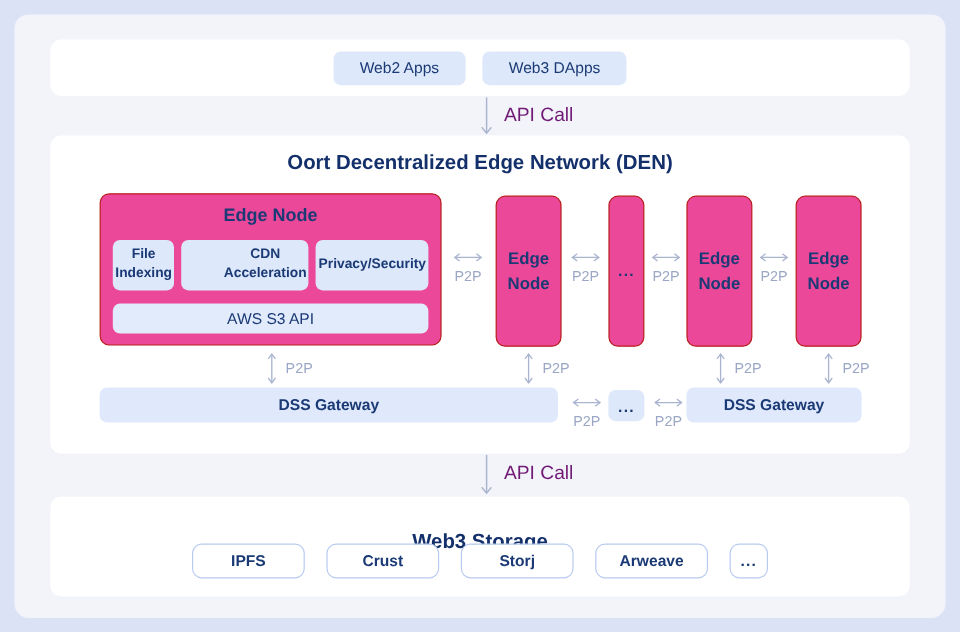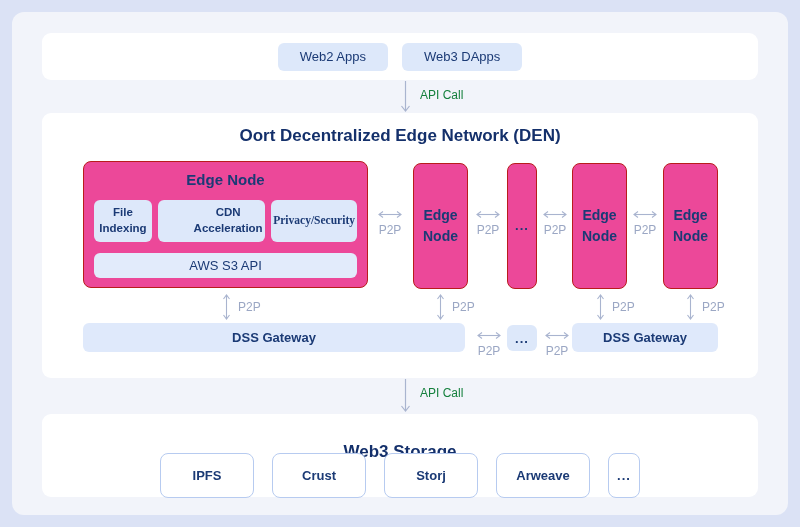--- a/index.html
+++ b/index.html
@@ -26,21 +26,21 @@
     background: #dde8fa; color: #1b3a75;
     font-size: 13px; font-weight: 400;
     display: flex; align-items: center; justify-content: center;
   }
   
   .api-connector {
     position: absolute; display: flex; align-items: flex-start; gap: 9px;
   }
   #api-top { left: 400px; top: 81px; }
   #api-bottom { left: 400px; top: 379px; }
-  .api-label { color: #15803d; font-size: 12px; margin-top: 7px; }
+  .api-label { color: #701a75; font-size: 16px; margin-top: 7px; }
   
   #den-card { left: 42px; top: 113px; width: 716px; height: 265px; }
   #den-title {
     position: absolute; left: 0; top: 13px; width: 100%;
     text-align: center; color: #14306b; font-size: 17px; font-weight: 700;
   }
   .node-box {
     position: absolute; background: #ec4899;
     border: 1px solid #b91c1c; border-radius: 8px;
   }
@@ -53,21 +53,21 @@
     position: absolute; left: 10px; right: 10px; top: 38px;
     display: flex; gap: 6px; height: 42px;
   }
   .func-chip {
     flex: 1; background: #dde8fa; border-radius: 6px;
     color: #1b3a75; font-size: 11.5px; font-weight: 600; line-height: 1.35;
     display: flex; align-items: center; justify-content: center; text-align: center;
     padding: 2px;
   }
   .func-chip.wide { flex: 1.3; padding-left: 35px; }
-  .func-chip.narrow { flex: 0.92; font-family: Liberation Serif, serif; }
+  .func-chip.narrow { flex: 0.92; }
   #aws-bar {
     position: absolute; left: 10px; right: 10px; top: 91px; height: 25px;
     background: #e2ebfb; border-radius: 6px;
     display: flex; align-items: center; justify-content: center;
     color: #1b3a75; font-size: 13px; font-weight: 400;
   }
   .edge-node-tall {
     top: 50px; width: 55px; height: 126px;
     display: flex; align-items: center; justify-content: center; text-align: center;
     color: #1b3a75; font-size: 14px; font-weight: 600; line-height: 1.5;
@@ -116,21 +116,21 @@
   #storage-card { left: 42px; top: 414px; width: 716px; height: 83px; }
   #storage-title {
     position: absolute; left: 0; top: 13px; width: 100%;
     text-align: center; color: #14306b; font-size: 17px; font-weight: 700; margin-top: 15px;
   }
   #providers {
     position: absolute; left: 0; top: 39px; width: 100%;
     display: flex; justify-content: center; gap: 18px;
   }
   .provider-chip {
-    height: 45px; min-width: 94px; padding: 0 14px;
+    height: 29px; min-width: 94px; padding: 0 14px;
     background: #ffffff; border: 1px solid #b7cbf0; border-radius: 8px;
     display: flex; align-items: center; justify-content: center;
     color: #1b3a75; font-size: 13px; font-weight: 600;
   }
   .provider-chip.small { min-width: 32px; padding: 0 8px; letter-spacing: 1px; }
   svg.arrow { display: block; }
 </style>
 </head>
 <body>
 

